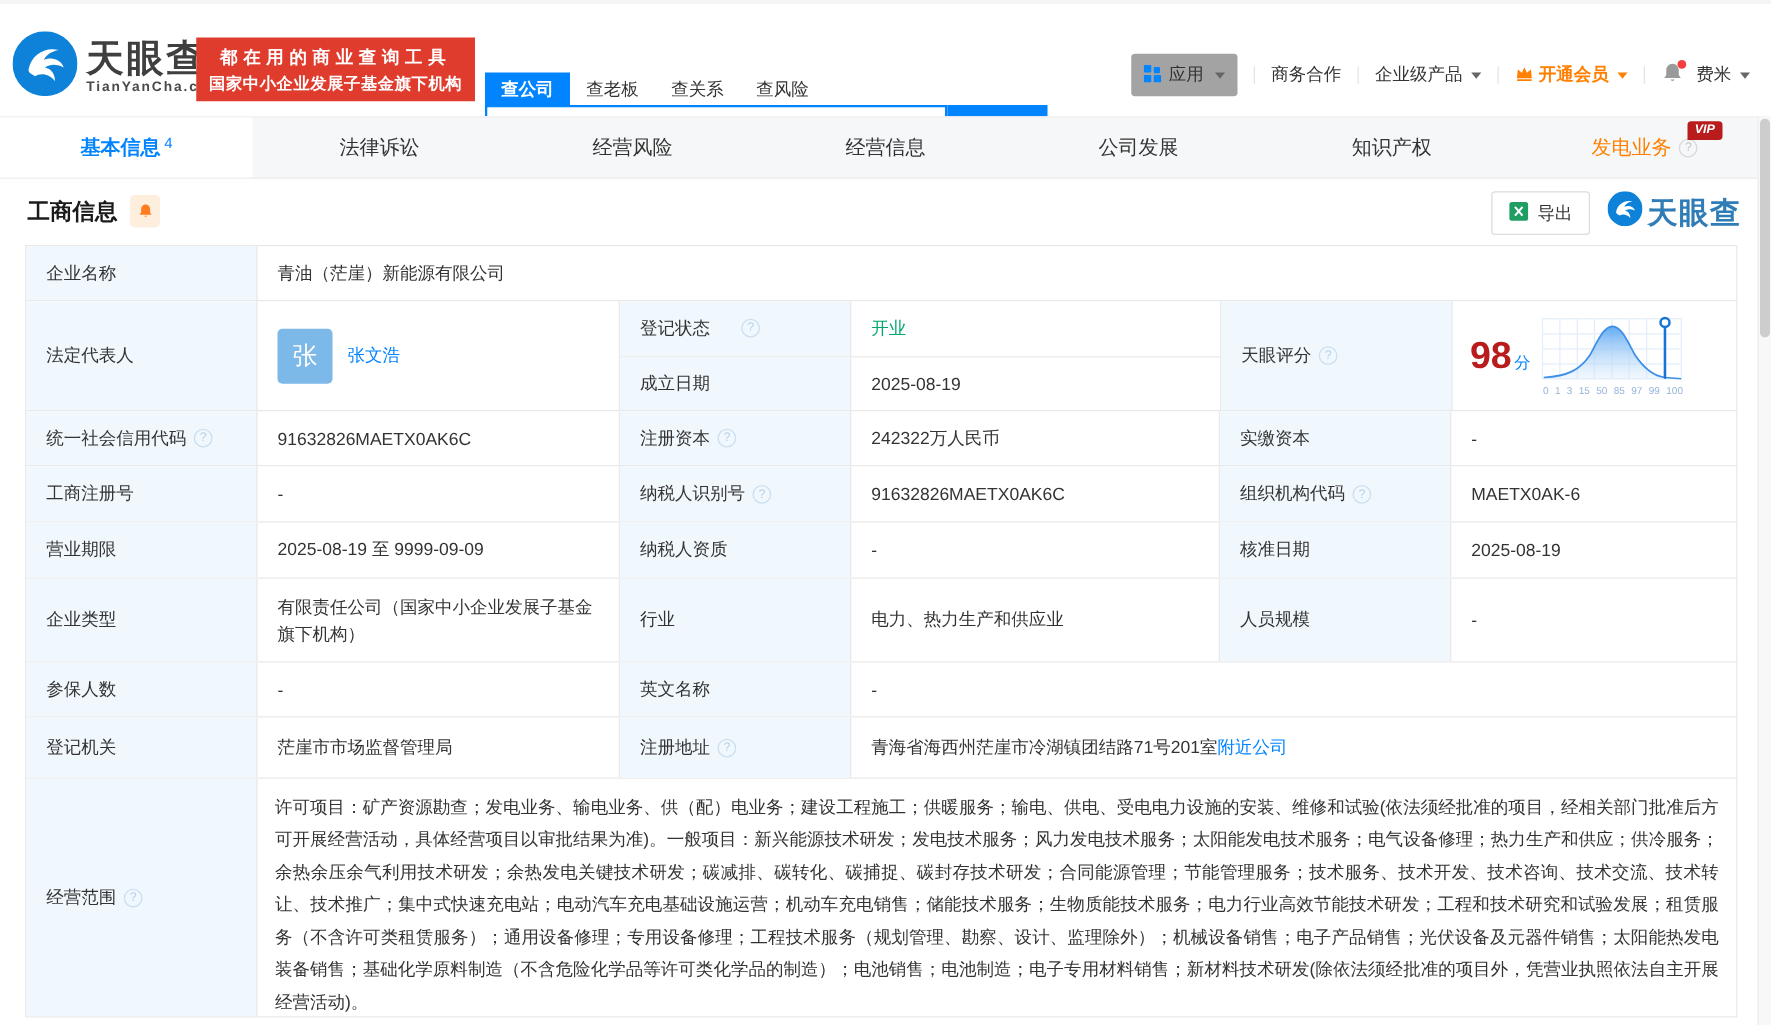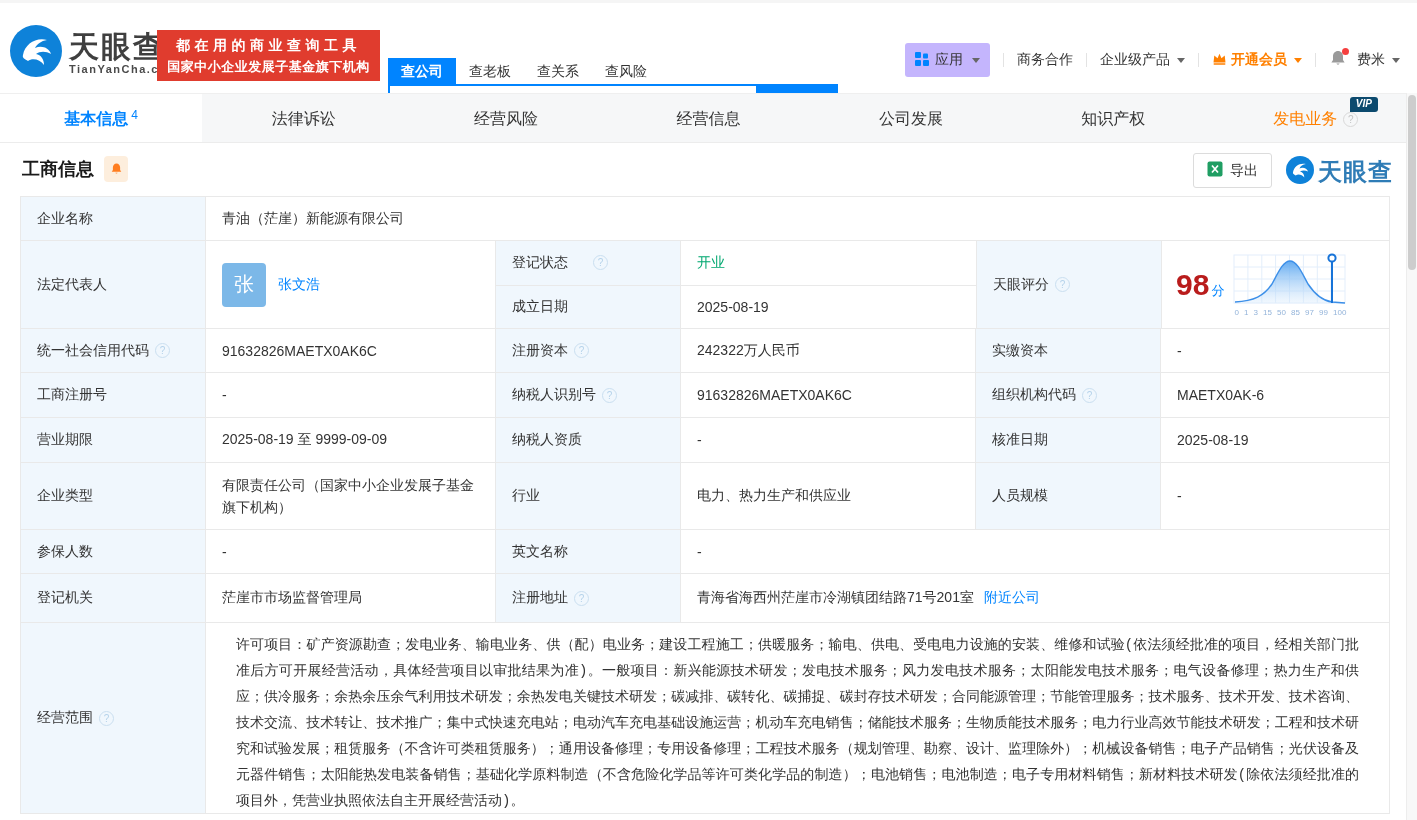--- a/index.html
+++ b/index.html
@@ -20,45 +20,45 @@
   .search-tabs { display:flex;margin-top:40px; }
   .stab { padding:0 13px; height:26px; line-height:26px; font-size:14px; color:#333; cursor:pointer; }
   .stab.active { background:#0084ff; color:#fff; font-weight:bold; }
   .search-row { display:flex; }
   .input-wrap { position:relative; width:370px; height:38px; border:2px solid #0084ff; background:#fff; }
   .input-wrap input { width:100%; height:100%; border:none; outline:none; padding:0 38px 0 12px; font-size:14px; color:#333; }
   .clear-icon { position:absolute; right:10px; top:9px; width:16px; height:16px; cursor:pointer; }
   .search-btn { width:80px; height:38px; background:#0084ff; color:#fff; font-size:15px; text-align:center; line-height:38px; cursor:pointer; letter-spacing:1px; }
 
   .top-nav { position:absolute; right:17px; top:40px; display:flex; align-items:center; font-size:14px; color:#333; }
-  .apps-btn { background:#c4b5fd; border-radius:3px; padding:8px 10px; display:flex; align-items:center; gap:6px; cursor:pointer; }
+  .apps-btn { background:#a3a3a3; border-radius:3px; padding:8px 10px; display:flex; align-items:center; gap:6px; cursor:pointer; }
   .nav-sep { width:1px; height:14px; background:#e3e3e3; margin:0 13px; }
   .nav-item { cursor:pointer; display:flex; align-items:center; gap:4px; }
   .vip-link { color:#ff8000; font-weight:bold; }
   .caret { width:0; height:0; border-left:4px solid transparent; border-right:4px solid transparent; border-top:5px solid #666; display:inline-block; margin-left:3px; }
   .caret.orange { border-top-color:#ff8000; }
   .bell-wrap { position:relative; margin-right:10px; cursor:pointer; }
   .red-dot { position:absolute; top:-2px; right:-2px; width:7px; height:7px; background:#f53f3f; border-radius:50%; }
 
   
   .tabbar { position:absolute; left:0; top:93px; width:100%; height:50px; background:#f6f7f8; border-top:1px solid #efefef; border-bottom:1px solid #ececec; display:flex; }
   .tab { flex:1; text-align:center; line-height:50px; font-size:16px; color:#333; cursor:pointer; position:relative; }
   .tab.active { background:#fff; color:#0084ff; font-weight:bold; }
   .tab .count { font-size:12px; color:#0084ff; position:relative; top:-5px; margin-left:3px; font-weight:normal; }
   .tab.history { color:#ff8000; }
-  .vip-badge { position:absolute; top:3px; left:calc(50% + 34px); background:#0c4a6e; color:#fff; font-size:10px; font-style:italic; font-weight:bold; padding:1px 6px 2px; border-radius:3px 3px 3px 0; line-height:12px; }
+  .vip-badge { position:absolute; top:3px; left:calc(50% + 34px); background:#b91c1c; color:#fff; font-size:10px; font-style:italic; font-weight:bold; padding:1px 6px 2px; border-radius:3px 3px 3px 0; line-height:12px; }
   .qicon { display:inline-block; width:15px; height:15px; border:1px solid #cadff0; border-radius:50%; color:#b5d2ea; font-size:10px; line-height:13px; text-align:center; margin-left:6px; vertical-align:middle; flex:none; }
   .qicon.gray { border-color:#d9d9d9; color:#c3c3c3; }
   .qicon::before { content:"?"; }
 
   
   .section-head { position:absolute; left:22px; top:156px; display:flex; align-items:center; }
   .section-title { font-size:18px; font-weight:bold; color:#1a1a1a; }
   .bell-badge { width:24px; height:26px; background:#fdeedd; border-radius:4px; margin-left:10px; display:flex; align-items:center; justify-content:center; cursor:pointer; }
-  .head-right { position:absolute; right:24px; top:153px; display:flex; align-items:flex-end; gap:14px; }
+  .head-right { position:absolute; right:24px; top:153px; display:flex; align-items:flex-start; gap:14px; }
   .export-btn { display:flex; align-items:center; gap:7px; border:1px solid #dcdcdc; border-radius:3px; background:#fff; padding:7px 13px; font-size:14px; color:#333; cursor:pointer; }
   .watermark { display:flex; align-items:center; gap:4px; }
   .watermark-text { font-size:24px; font-weight:bold; color:#2f7cb6; letter-spacing:1px; }
 
   
   .tbl { position:absolute; left:20px; top:196px; width:1370px; border:1px solid #e9e9e9; font-size:14px; color:#333; }
   .trow { display:flex; border-bottom:1px solid #e9e9e9; }
   .trow:last-child { border-bottom:none; }
   .cell { display:flex; align-items:center; padding:0 16px; border-right:1px solid #e9e9e9; overflow:hidden; }
   .cell:last-child { border-right:none; }
@@ -79,21 +79,21 @@
   .wrapval { line-height:22px; align-items:center; display:flex; }
   .wrapval span { display:block; }
 
   .score-cell { display:flex; align-items:center; gap:8px; padding:0 8px 0 14px; flex:1; }
   .score-num { font-size:30px; font-weight:bold; color:#b91c1c; line-height:36px; }
   .score-unit { font-size:13px; color:#0084ff; margin-left:2px; }
   .score-chart { display:flex; flex-direction:column; }
   .tick-row { display:flex; justify-content:space-between; width:112px; margin-left:2px; font-size:8px; color:#94b4da; }
 
   .scope-row { height:190px; }
-  .scope-cell { flex:1; display:block; padding:9px 30px; line-height:26px; text-align:justify;font-family:Liberation Mono, monospace; }
+  .scope-cell { flex:1; display:block; padding:9px 14px; line-height:26px; text-align:justify; }
 
   
   .sb-track { position:absolute; right:0; top:93px; width:11px; height:727px; background:#f8f8f8; border-left:1px solid #ededed; }
   .sb-thumb { position:absolute; right:1px; top:2px; width:8px; height:175px; background:#cdcdcd; border-radius:4px; }
 </style>
 </head>
 <body>
 
 <div class="page">
 
@@ -360,21 +360,21 @@
 
     <div class="trow h49">
       <div class="cell lbl">登记机关</div>
       <div class="cell w290">茫崖市市场监督管理局</div>
       <div class="cell lbl">
         <span>注册地址</span>
           <span class="qicon"></span>
       </div>
       <div class="cell grow">
         <span>青海省海西州茫崖市冷湖镇团结路71号201室</span>
-        <span class="link" style="margin-left:10px">附近公司</span>
+        <span class="link" style="margin-left:0">附近公司</span>
       </div>
     </div>
 
     <div class="trow scope-row">
       <div class="cell lbl">
         <span>经营范围</span>
           <span class="qicon"></span>
       </div>
       <div class="cell scope-cell">许可项目：矿产资源勘查；发电业务、输电业务、供（配）电业务；建设工程施工；供暖服务；输电、供电、受电电力设施的安装、维修和试验(依法须经批准的项目，经相关部门批准后方可开展经营活动，具体经营项目以审批结果为准)。一般项目：新兴能源技术研发；发电技术服务；风力发电技术服务；太阳能发电技术服务；电气设备修理；热力生产和供应；供冷服务；余热余压余气利用技术研发；余热发电关键技术研发；碳减排、碳转化、碳捕捉、碳封存技术研发；合同能源管理；节能管理服务；技术服务、技术开发、技术咨询、技术交流、技术转让、技术推广；集中式快速充电站；电动汽车充电基础设施运营；机动车充电销售；储能技术服务；生物质能技术服务；电力行业高效节能技术研发；工程和技术研究和试验发展；租赁服务（不含许可类租赁服务）；通用设备修理；专用设备修理；工程技术服务（规划管理、勘察、设计、监理除外）；机械设备销售；电子产品销售；光伏设备及元器件销售；太阳能热发电装备销售；基础化学原料制造（不含危险化学品等许可类化学品的制造）；电池销售；电池制造；电子专用材料销售；新材料技术研发(除依法须经批准的项目外，凭营业执照依法自主开展经营活动)。</div>
     </div>

